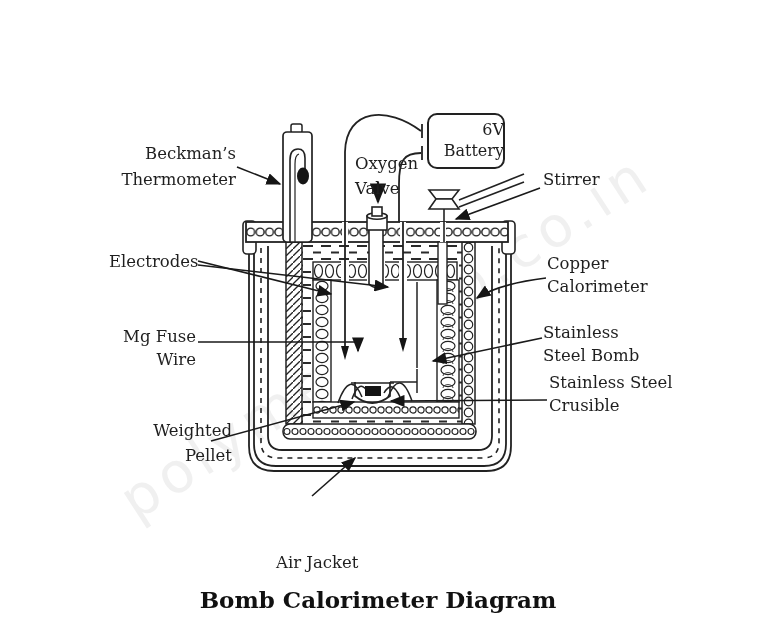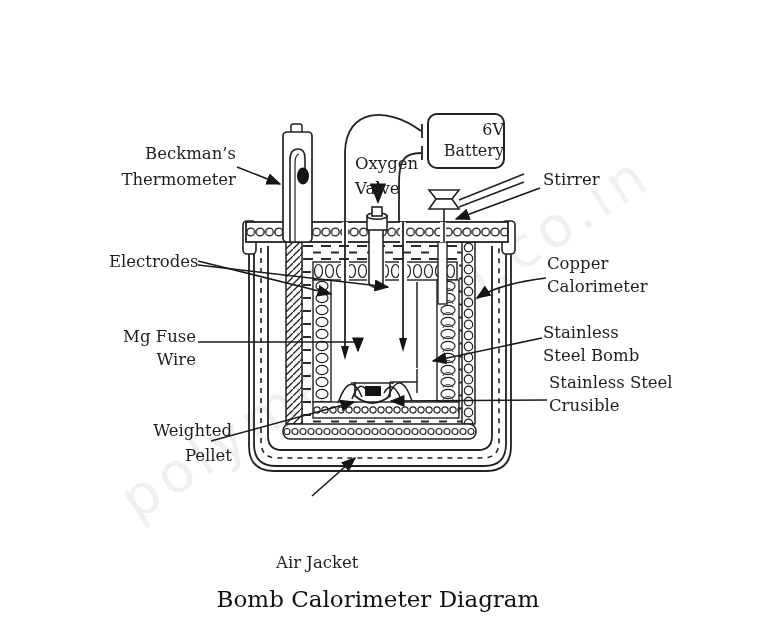--- a/index.html
+++ b/index.html
@@ -7,21 +7,21 @@
          font-family:"DejaVu Serif", "Liberation Serif", serif;}
   svg{position:absolute;left:0;top:0;}
   .lbl{position:absolute;white-space:pre-line;color:#1f1f1f;font-size:16.5px;line-height:24px;}
   .lbl.center{text-align:right;}
   #battery-text{position:absolute;left:428px;top:119px;width:76px;text-align:right;
                 font-size:16px;line-height:21px;color:#1f1f1f;white-space:pre-line;}
   #watermark{position:absolute;left:108px;top:478px;transform:rotate(-33deg);transform-origin:0 0;
              font-family:"DejaVu Sans", sans-serif;font-size:56px;letter-spacing:6px;
              color:rgba(90,90,90,0.09);white-space:nowrap;pointer-events:none;}
   #page-title{position:absolute;left:0;top:586px;width:756px;text-align:center;
-              font-weight:normal;font-size:23px;color:#111;}
+              font-weight:bold;font-size:23px;color:#111;}
 </style>
 </head>
 <body>
 
 <div id="stage">
 
   <div id="watermark">polymershub.co.in</div>
 
   <svg width="768" height="644" viewBox="0 0 768 644">
     <defs>

